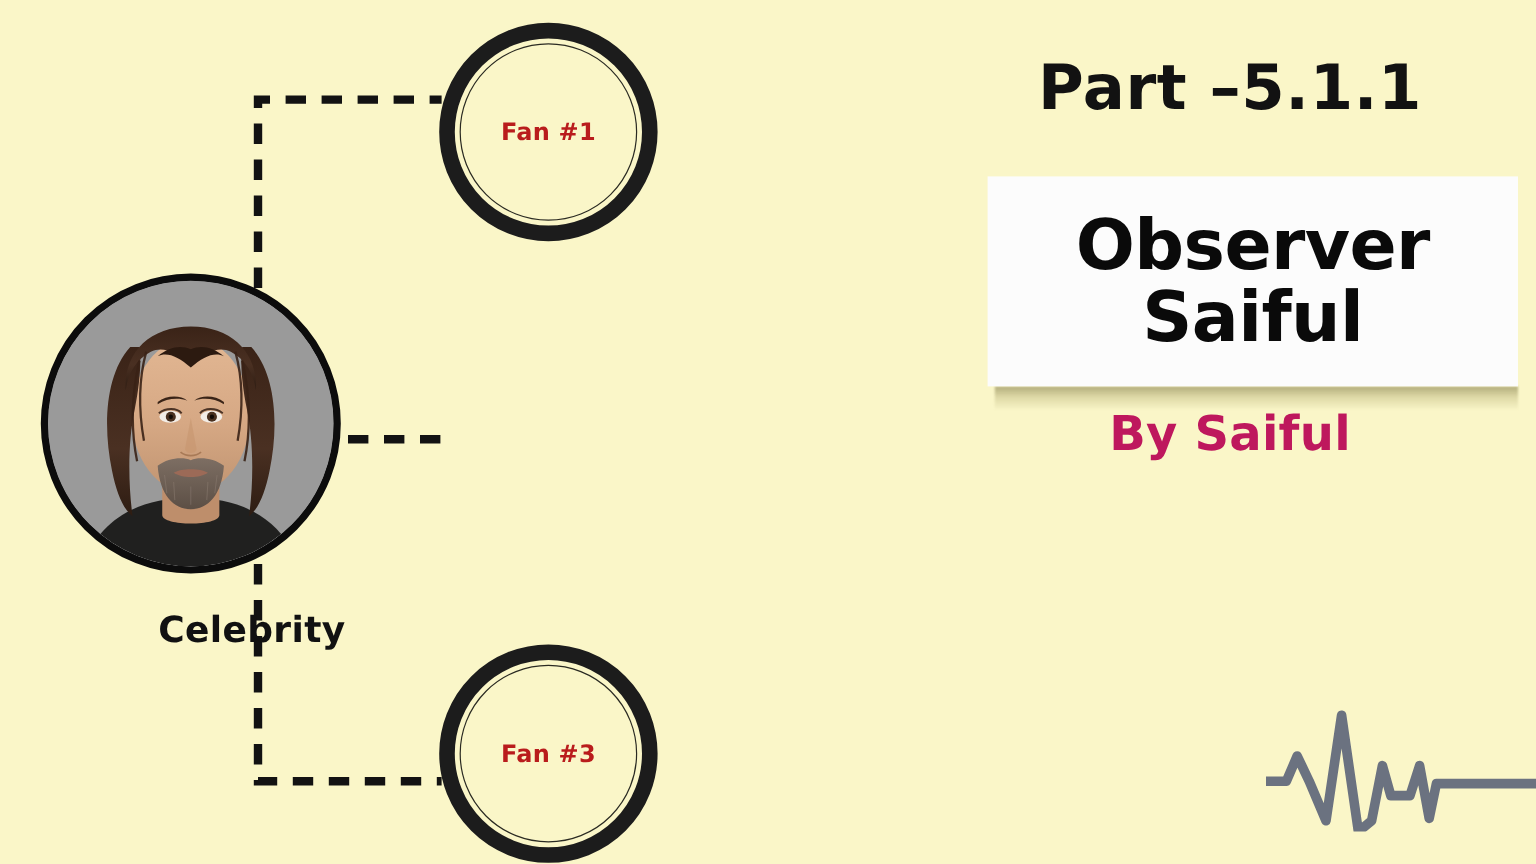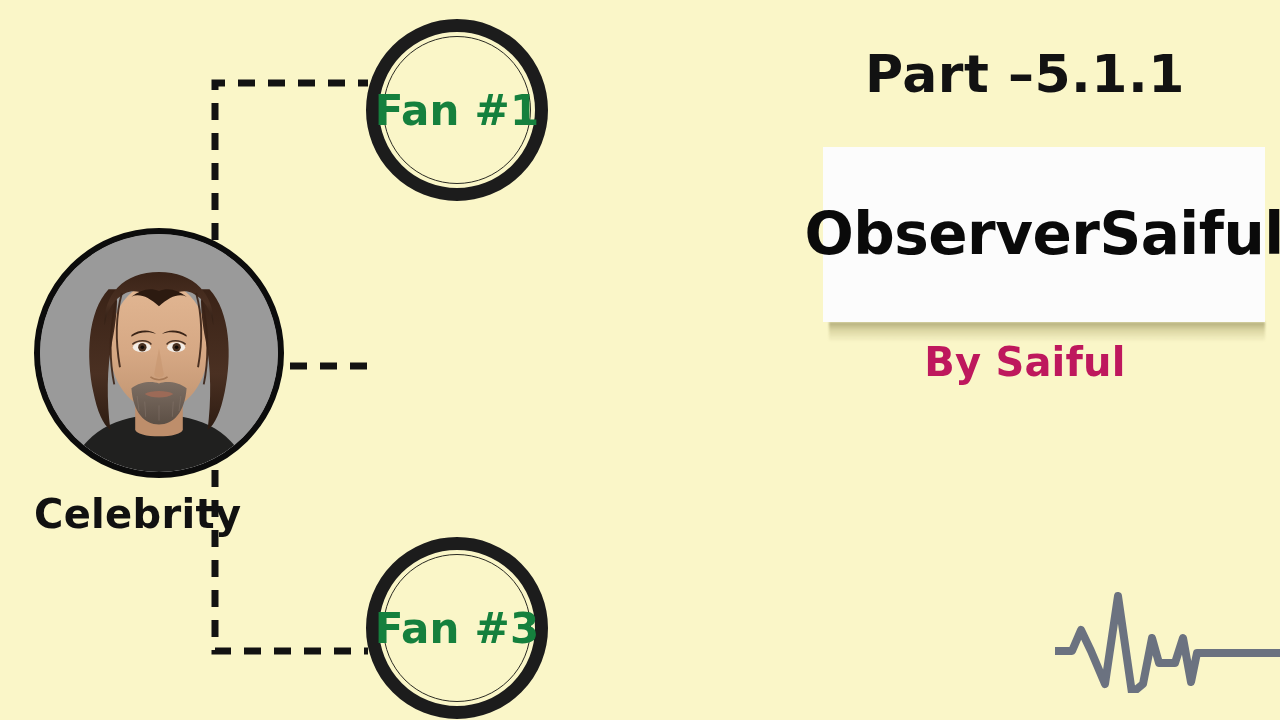--- a/index.html
+++ b/index.html
@@ -41,24 +41,24 @@
     width: 250px;
     height: 250px;
     border-radius: 50%;
     border: 6px solid #0c0c0c;
     box-sizing: border-box;
     overflow: hidden;
     background: #9a9a9a;
   }
   #celebrity-avatar svg { display: block; width: 100%; height: 100%; }
   #celebrity-label {
-    margin-top: 13px;
-    text-align: left;
+    margin-top: 30px;
+    text-align: right;
     padding-left: 0px;
-    font-size: 40px;
+    font-size: 30px;
     font-weight: bold;
     color: #111;
     letter-spacing: 0.3px;
   }
 
   
   .fan-node {
     position: absolute;
     width: 182px;
     height: 182px;
@@ -72,23 +72,23 @@
   }
   .fan-node::before {
     content: "";
     position: absolute;
     left: 4px; top: 4px; right: 4px; bottom: 4px;
     border-radius: 50%;
     border: 1.6px solid #2a2a22;
   }
   .fan-label {
     position: relative;
-    font-size: 42px;
-    font-weight: bold;
-    color: #15803d;
+    font-size: 20px;
+    font-weight: bold;
+    color: #b91c1c;
     letter-spacing: 0.2px;
     white-space: nowrap;
   }
   #fan-node-0 { left: 366px; top: 19px; }
   #fan-node-1 { left: 366px; top: 275px; }
   #fan-node-2 { left: 366px; top: 537px; }
 
   
   #right-panel {
     position: absolute;
@@ -114,21 +114,21 @@
     left: 33px;
     top: 135px;
     width: 442px;
   }
   #title-card {
     position: relative;
     width: 442px;
     height: 175px;
     background: #FCFCFC;
     display: flex;
-    flex-direction: row;
+    flex-direction: column;
     align-items: center;
     justify-content: center;
     z-index: 2;
   }
   .title-line {
     font-size: 58px;
     font-weight: bold;
     color: #0a0a0a;
     line-height: 1.02;
     letter-spacing: -0.5px;

